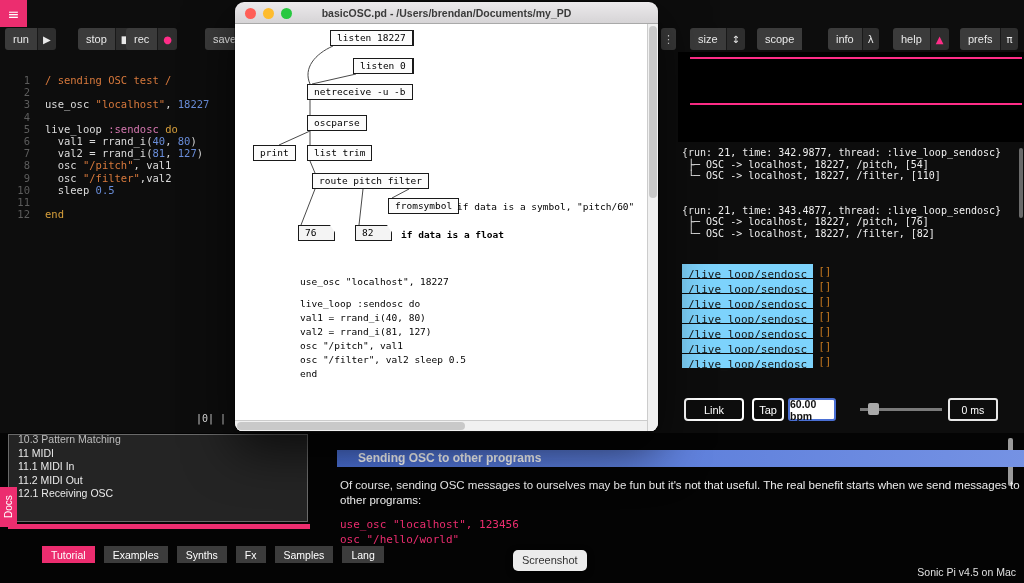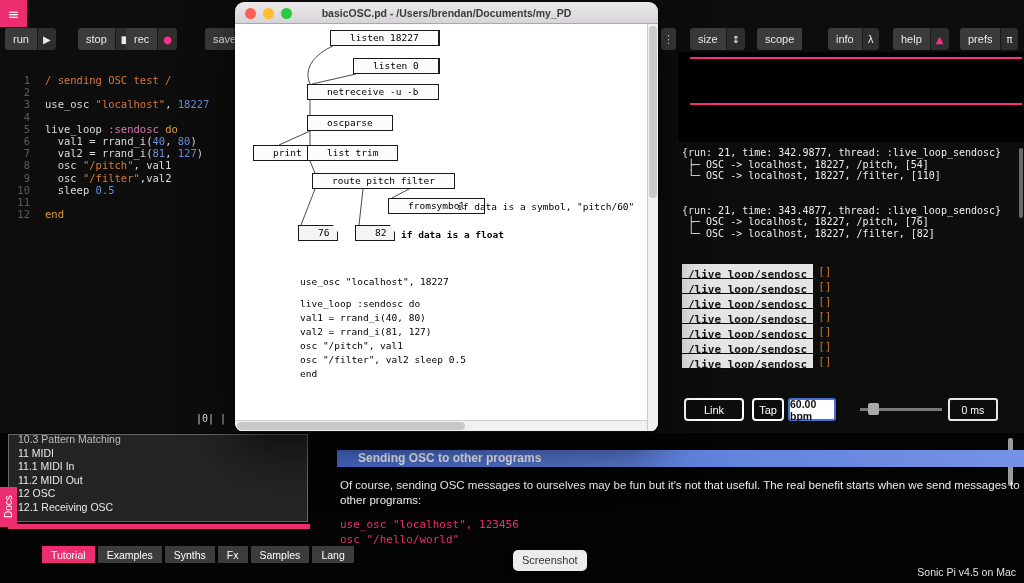--- a/index.html
+++ b/index.html
@@ -33,21 +33,21 @@
   .trace{position:absolute;left:12px;right:2px;height:2px;background:#ff2d88}
   .trace1{top:5px}.trace2{top:51px}
   #log{position:absolute;left:682px;top:147px;width:340px;height:114px;color:#f0f0f0;
     font-family:"DejaVu Sans Mono",monospace;font-size:10px;line-height:11.5px}
   .log-line{white-space:pre;height:11.5px}
   .right-scroll{position:absolute;right:1px;top:148px;width:4px;height:70px;background:#6b6b6b;border-radius:2px}
 
   #cue{position:absolute;left:682px;top:264px;width:340px;height:106px}
   .cue-row{display:flex;align-items:center;height:14px;margin-bottom:1px;
     font-family:"DejaVu Sans Mono",monospace;font-size:11px}
-  .cue-path{background:#e5e5e5;color:#141414;padding:4px 6px;font-weight:bold;height:14px;line-height:14px}
+  .cue-path{background:#7dd3fc;color:#141414;padding:4px 6px;font-weight:normal;height:14px;line-height:14px}
   .cue-args{color:#c4771f;padding-left:5px}
 
   #transport{position:absolute;left:678px;top:386px;width:346px;height:44px}
   .t-btn{position:absolute;top:12px;height:23px;border:2px solid #fff;border-radius:4px;background:transparent;
     color:#fff;font-size:11px;display:flex;align-items:center;justify-content:center;cursor:pointer}
   #link{left:6px;width:60px}
   #tap{left:74px;width:32px}
   #bpm{position:absolute;left:110px;top:12px;width:48px;height:23px;background:#fff;border:2px solid #4a6fd4;
     border-radius:3px;color:#111;font-size:10.5px;font-weight:bold;display:flex;align-items:center;justify-content:center;cursor:text}
   #slider-track{position:absolute;left:182px;top:22px;width:82px;height:3px;background:#7a7a7a}
@@ -59,21 +59,21 @@
   #bottom{position:absolute;left:0;top:433px;width:1024px;height:150px;background:#040404}
   #help-nav{position:absolute;left:8px;top:434px;width:300px;height:88px;background:#242424;
     border:1px solid #6a6a6a;overflow:hidden;padding-top:2px}
   .nav-item{font-size:10.5px;color:#eaeaea;height:13.5px;line-height:13.5px;padding-left:9px;cursor:pointer;white-space:nowrap}
   .nav-item.ind{padding-left:9px}
   #help-nav .nav-item:first-child{margin-top:-4px;color:#bdbdbd}
   .nav-thumb{position:absolute;right:11px;top:438px;width:5px;height:48px;background:#9a9a9a;border-radius:2px;cursor:grab}
   #docs-bar{position:absolute;left:8px;top:524px;width:302px;height:5px;background:#ec2d6f;cursor:grab}
   #docs-tab{position:absolute;left:0;top:487px;width:17px;height:40px;background:#ec2d6f;color:#fff;font-size:10px;
     writing-mode:vertical-rl;transform:rotate(180deg);display:flex;align-items:center;justify-content:center;cursor:pointer}
-  #tabs{position:absolute;left:42px;top:546px;display:flex;gap:3px}
+  #tabs{position:absolute;left:42px;top:546px;display:flex;gap:9px}
   .tab{height:17px;padding:0 9px;font-size:10.5px;color:#fff;background:#3c3c3c;display:flex;align-items:center;cursor:pointer}
   .tab.active{background:#ec2d6f}
 
   #help-header{position:absolute;left:337px;top:450px;width:786px;height:17px;
     background:linear-gradient(90deg,#4a6fd4,#7b97e6);color:#fff;font-weight:bold;font-size:12px;
     line-height:17px;padding-left:21px}
   #help-body{position:absolute;left:340px;top:478px;width:682px;color:#ededed;font-size:11.5px;line-height:15px}
   #help-code{position:absolute;left:340px;top:518px;font-family:"DejaVu Sans Mono",monospace;
     font-size:11px;line-height:14.5px;color:#ec2d6f}
 
@@ -85,21 +85,21 @@
   #pd{position:absolute;left:235px;top:2px;width:423px;height:430px;border-radius:9px;
     box-shadow:0 18px 50px rgba(0,0,0,.65),0 0 0 1px rgba(0,0,0,.35);z-index:50;overflow:hidden}
   #pd-title{height:22px;background:linear-gradient(#eceaec,#d6d4d6);border-bottom:1px solid #a9a9a9;
     position:relative;display:flex;align-items:center;justify-content:center}
   .tl{position:absolute;top:5.5px;width:11px;height:11px;border-radius:50%;cursor:pointer}
   .tl.r{left:10px;background:#ff5f57}.tl.y{left:28px;background:#febc2e}.tl.g{left:46px;background:#28c840}
   #pd-title .txt{font-size:10.5px;color:#3a3a3a;font-weight:bold}
   #pd-canvas{position:relative;width:100%;height:407px;background:#fff;font-family:"DejaVu Sans Mono",monospace}
   #pd-wires{position:absolute;left:0;top:0;width:412px;height:396px;pointer-events:none}
   .pd-box{position:absolute;border:1px solid #1a1a1a;background:#fcfcfc;font-size:9.5px;line-height:12px;
-    padding:1px 19px;color:#000;white-space:nowrap;cursor:pointer}
+    padding:1px 6px;color:#000;white-space:nowrap;cursor:pointer}
   .pd-msg{border-right:2px solid #1a1a1a}
   .pd-num{width:37px;background:#f4f4f4;clip-path:polygon(0 0,calc(100% - 5px) 0,100% 45%,100% 100%,0 100%)}
   .pd-comment{position:absolute;font-size:9.5px;color:#000;white-space:nowrap}
   #pd-vscroll{position:absolute;right:0;top:0;width:11px;height:100%;background:#f1f1f1;border-left:1px solid #ccc}
   #pd-vthumb{position:absolute;right:1px;top:2px;width:8px;height:172px;background:#c9c9c9;border-radius:4px;cursor:grab}
   #pd-hscroll{position:absolute;left:0;bottom:0;height:11px;width:calc(100% - 11px);background:#f1f1f1;border-top:1px solid #ccc}
   #pd-hthumb{position:absolute;left:2px;bottom:1px;height:8px;width:228px;background:#c9c9c9;border-radius:4px;cursor:grab}
 </style>
 </head>
 <body>
@@ -224,21 +224,20 @@
     <div id="slider-handle"></div>
     <div id="ms">0 ms</div>
   </div>
 
   <div id="bottom"></div>
   <div id="help-nav">
       <div class="nav-item ind">10.3 Pattern Matching</div>
       <div class="nav-item">11 MIDI</div>
       <div class="nav-item ind">11.1 MIDI In</div>
       <div class="nav-item ind">11.2 MIDI Out</div>
-      <div class="nav-item">12 OSC</div>
       <div class="nav-item ind">12.1 Receiving OSC</div>
     </div>
   <div class="nav-thumb"></div>
   <div id="docs-bar"></div>
   <div id="docs-tab">Docs</div>
   <div id="tabs">
       <div class="tab active">Tutorial</div>
       <div class="tab">Examples</div>
       <div class="tab">Synths</div>
       <div class="tab">Fx</div>

